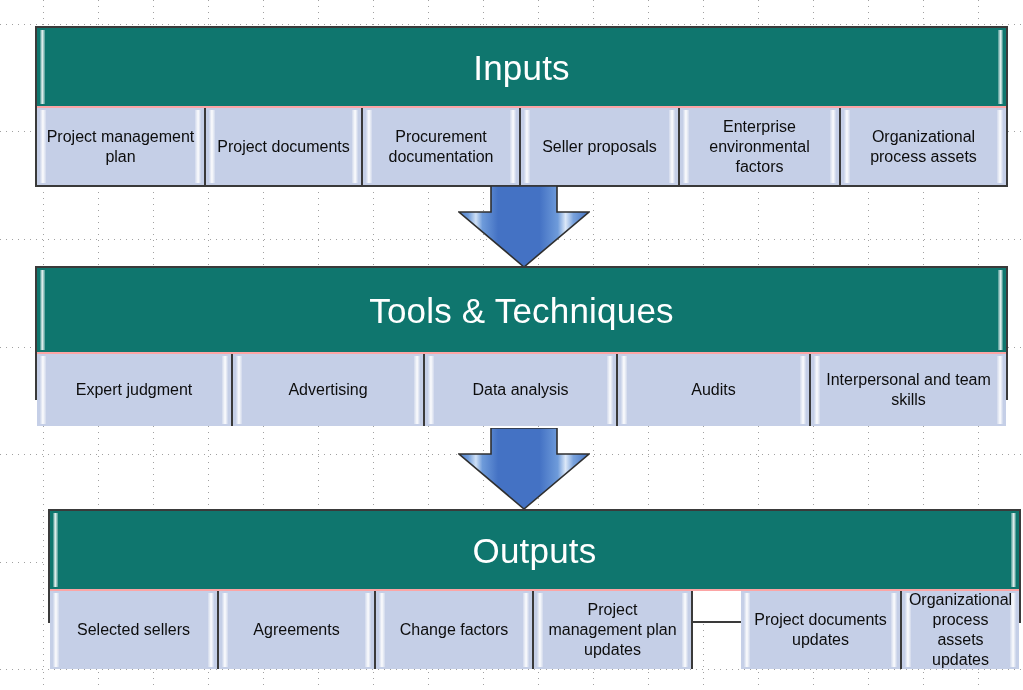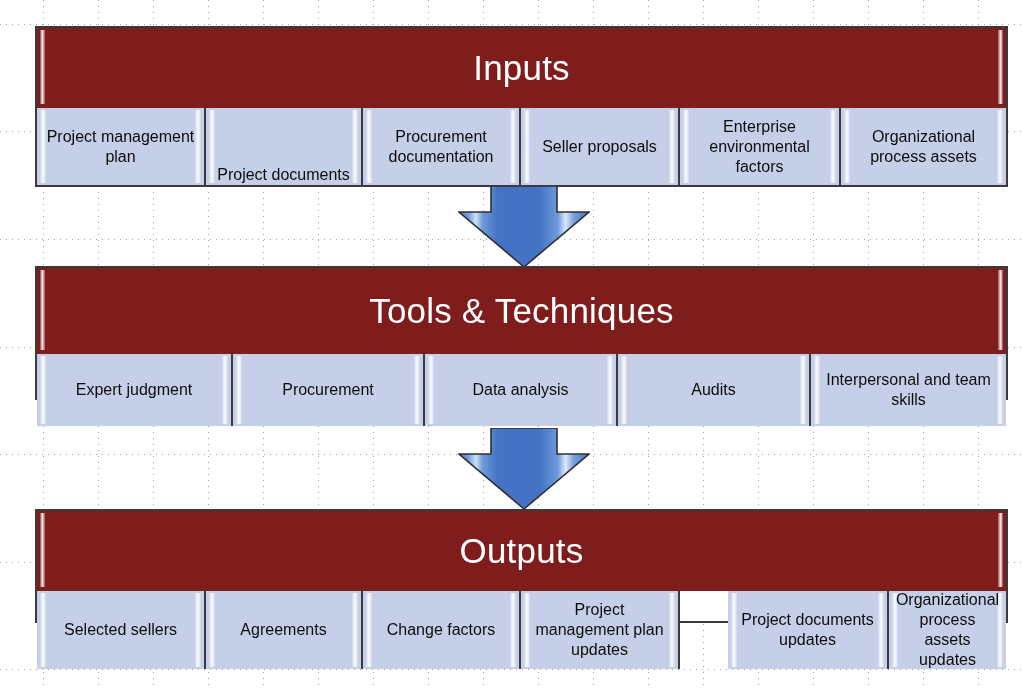--- a/index.html
+++ b/index.html
@@ -51,22 +51,22 @@
   
   .panel {
     position: absolute;
     box-sizing: border-box;
     border: 2px solid #3a3a3a;
     background: #ffffff;
   }
   .panel-header {
     position: relative;
     box-sizing: border-box;
-    background: #7f1d1d;
-    border-bottom: 2px solid #7f1d1d;
+    background: #0f766e;
+    border-bottom: 2px solid #fca5a5;
     display: flex;
     align-items: center;
     justify-content: center;
     overflow: hidden;
   }
   .panel-header::before {
     content: "";
     position: absolute;
     left: 3px; top: 2px; bottom: 2px;
     width: 5px;
@@ -185,21 +185,21 @@
 </div>
 
 <div class="panel" style="left:35px; top:26px; width:973px; height:161px;">
   <div class="panel-header" style="height:80px;">
     <span class="panel-title">Inputs</span>
   </div>
   <div class="boxrow" style="height:77px;">
     <div class="subbox" style="flex:0 0 169px;">
       <span class="subbox-label">Project management plan</span>
     </div>
-    <div class="subbox" style="flex:0 0 157px;align-items:flex-end;">
+    <div class="subbox" style="flex:0 0 157px;">
       <span class="subbox-label">Project documents</span>
     </div>
     <div class="subbox" style="flex:0 0 158px;">
       <span class="subbox-label">Procurement documentation</span>
     </div>
     <div class="subbox" style="flex:0 0 159px;justify-content:center;">
       <span class="subbox-label">Seller proposals</span>
     </div>
     <div class="subbox" style="flex:0 0 161px;">
       <span class="subbox-label">Enterprise environmental factors</span>
@@ -232,21 +232,21 @@
 
 <div class="panel" style="left:35px; top:266px; width:973px; height:134px;">
   <div class="panel-header" style="height:86px;">
     <span class="panel-title">Tools &amp; Techniques</span>
   </div>
   <div class="boxrow" style="height:72px;">
     <div class="subbox" style="flex:0 0 196px;">
       <span class="subbox-label">Expert judgment</span>
     </div>
     <div class="subbox" style="flex:0 0 192px;">
-      <span class="subbox-label">Procurement</span>
+      <span class="subbox-label">Advertising</span>
     </div>
     <div class="subbox" style="flex:0 0 193px;">
       <span class="subbox-label">Data analysis</span>
     </div>
     <div class="subbox" style="flex:0 0 193px;">
       <span class="subbox-label">Audits</span>
     </div>
     <div class="subbox" style="flex:1 1 auto;">
       <span class="subbox-label">Interpersonal and team skills</span>
     </div>
@@ -266,21 +266,21 @@
         <stop offset="76%" stop-color="#6E9BDA"></stop>
         <stop offset="82%" stop-color="#DCE8F8"></stop>
         <stop offset="88%" stop-color="#7AA3DD"></stop>
         <stop offset="100%" stop-color="#4171C2"></stop>
       </linearGradient>
     </defs>
     <polygon points="33,0 99,0 99,26 131,26 66,81 1,26 33,26" fill="url(#arrGrad2)" stroke="#2F2F2F" stroke-width="1.6" stroke-linejoin="miter"></polygon>
   </svg>
 </div>
 
-<div class="panel" style="left:35px; top:509px; width:973px; height:114px;">
+<div class="panel" style="left:48px; top:509px; width:973px; height:114px;">
   <div class="panel-header" style="height:80px;">
     <span class="panel-title">Outputs</span>
   </div>
   <div class="boxrow" style="height:78px;">
     <div class="subbox" style="flex:0 0 169px;">
       <span class="subbox-label">Selected sellers</span>
     </div>
     <div class="subbox" style="flex:0 0 157px;">
       <span class="subbox-label">Agreements</span>
     </div>

